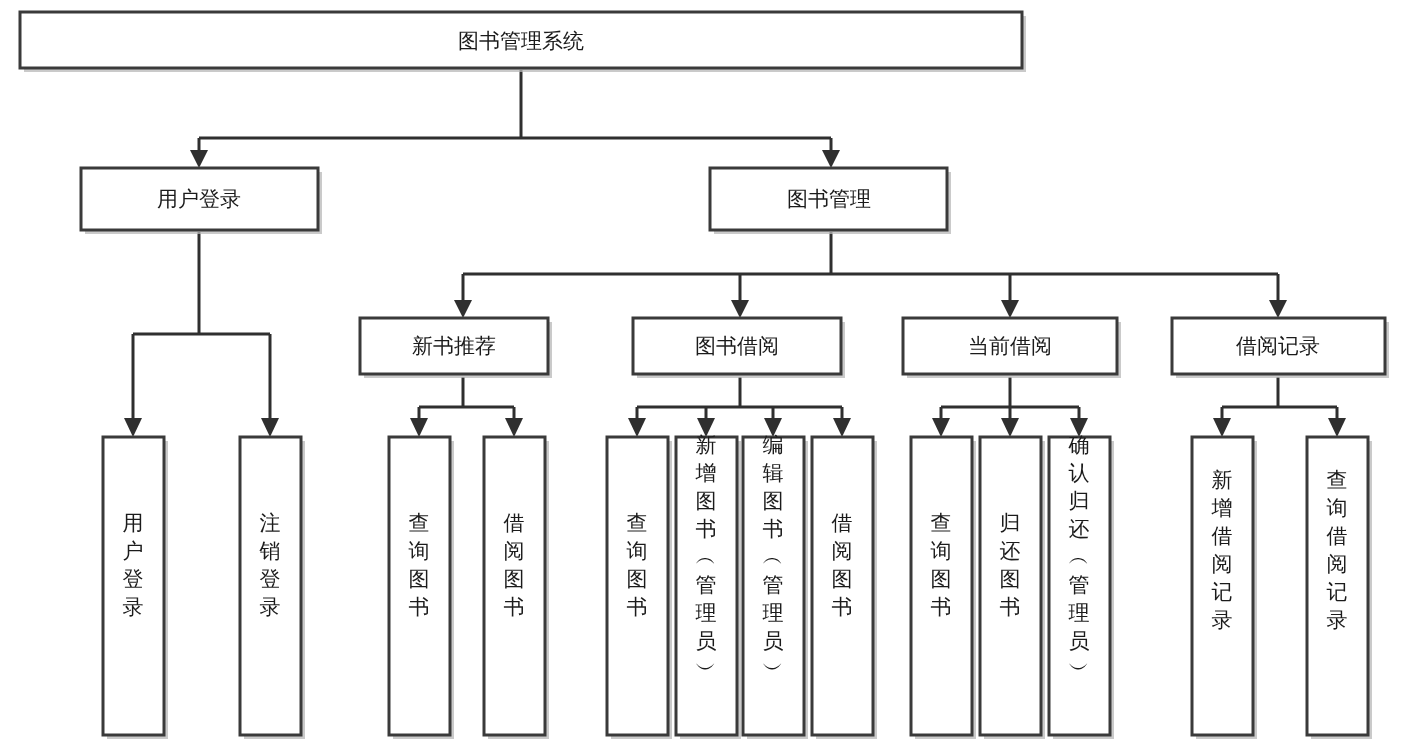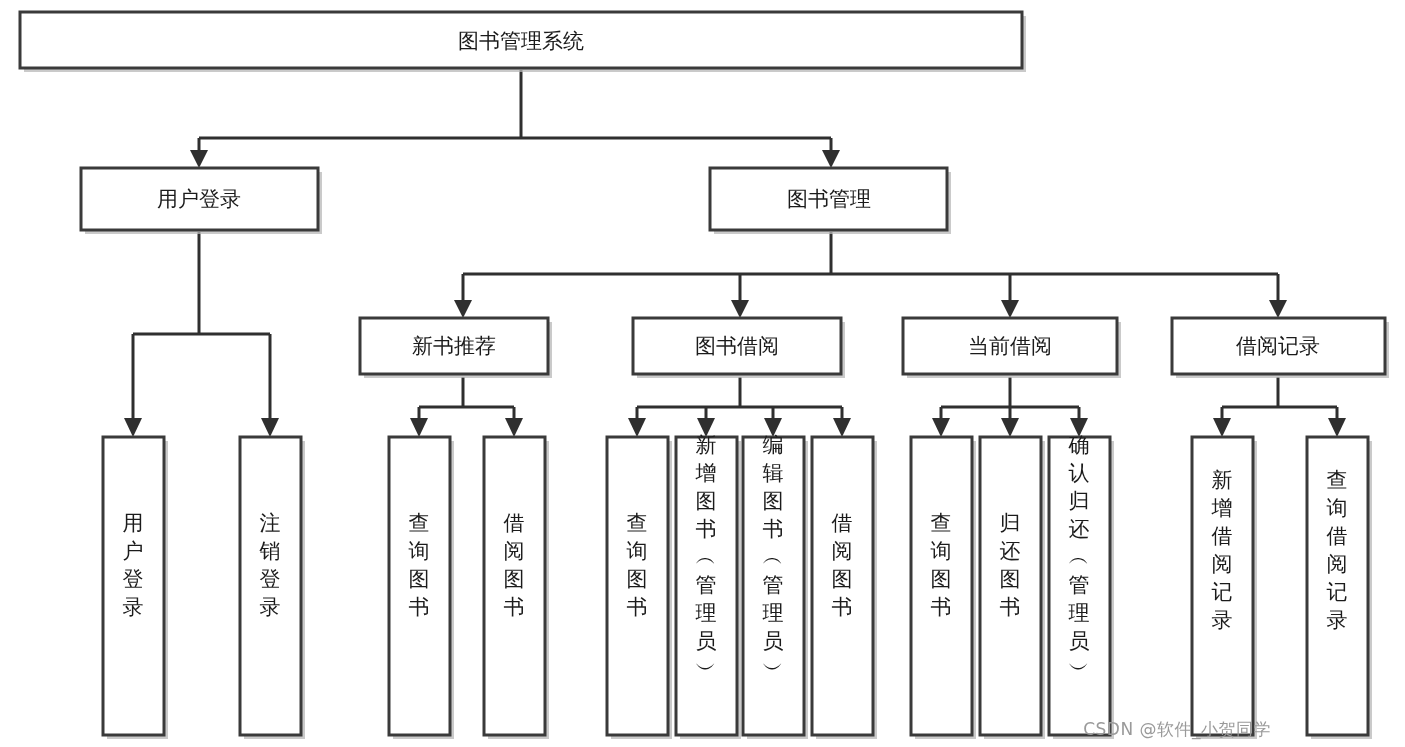--- a/index.html
+++ b/index.html
@@ -257,15 +257,14 @@
     </g>
 
     <g>
       <rect class="node-box-shadow" x="1311" y="441" width="61" height="298"></rect>
       <rect class="node-box" x="1307" y="437" width="61" height="298"></rect>
       <text class="node-label-vertical" x="1337" y="487"><tspan x="1337" y="487">查</tspan><tspan x="1337" y="515">询</tspan><tspan x="1337" y="543">借</tspan><tspan x="1337" y="571">阅</tspan><tspan x="1337" y="599">记</tspan><tspan x="1337" y="627">录</tspan></text>
     </g>
 
   </svg>
 
-  <div class="watermark">CSDN @软件_小贺同学</div>
 
 </div>
 
 </body></html>

